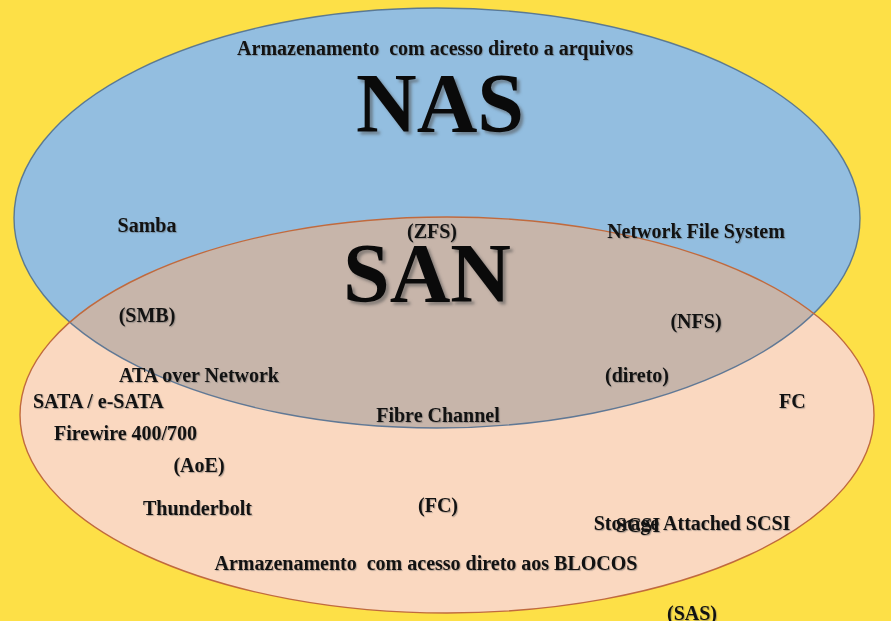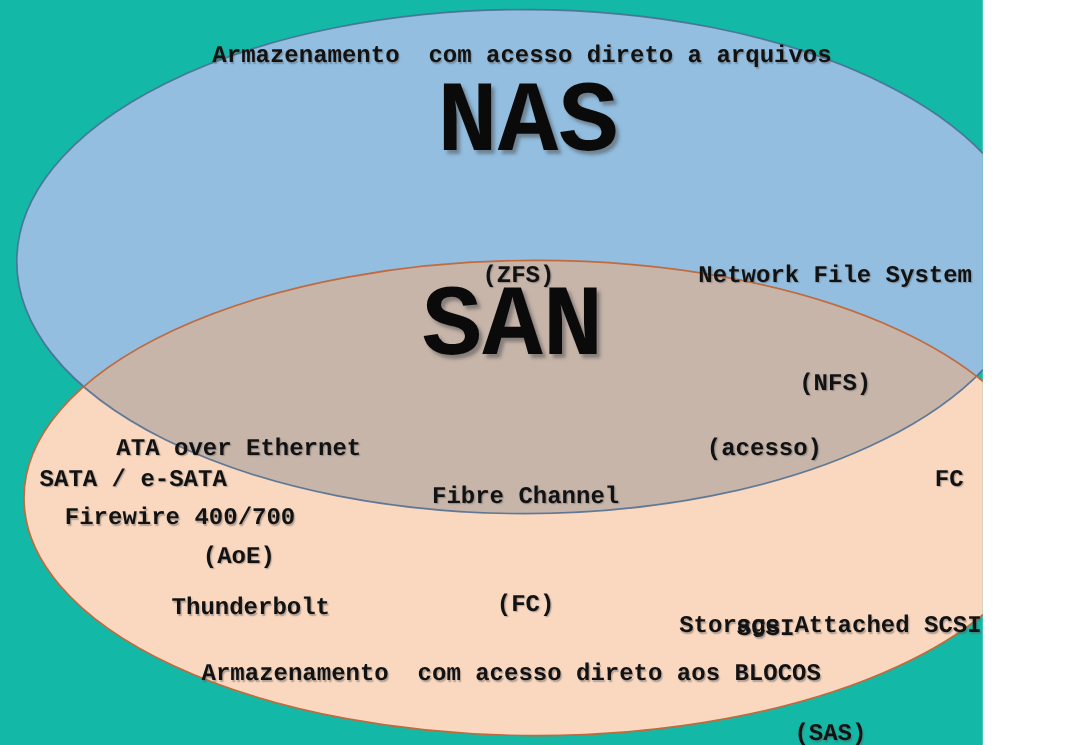--- a/index.html
+++ b/index.html
@@ -1,18 +1,18 @@
 <!DOCTYPE html>
 <html><head>
 <meta charset="utf-8">
 <style>
   html,body { margin:0; padding:0; background:#ffffff; }
   .stage {
-    position:relative; width:819px; height:621px; background:#14b8a6;
-    font-family:Liberation Mono, monospace; overflow:hidden;
+    position:relative; width:891px; height:621px; background:#fde047;
+    font-family:Liberation Serif, serif; overflow:hidden;
   }
   .stage svg { position:absolute; left:0; top:0; }
   .lbl {
     position:absolute; font-weight:bold; font-size:20px; color:#121212;
     line-height:30px; white-space:pre; text-shadow:1px 1px 1px rgba(90,90,90,0.45);
   }
   .c { transform:translateX(-50%); text-align:center; }
   .big {
     position:absolute; transform:translateX(-50%); text-align:right;
     font-size:84px; font-weight:bold; color:#0a0a0a; line-height:84px;
@@ -40,36 +40,40 @@
       <ellipse cx="447" cy="415" rx="427" ry="198" fill="#c7b5aa"></ellipse>
     </g>
 
     <ellipse cx="437" cy="218" rx="423" ry="210" fill="none" stroke-width="1.4" opacity="0.85" stroke="#4a6b8f"></ellipse>
     <ellipse cx="447" cy="415" rx="427" ry="198" fill="none" stroke-width="1.4" stroke="#c06a3e"></ellipse>
   </svg>
 
   <div class="lbl c caption" style="left:435px; top:33px">Armazenamento  com acesso direto a arquivos</div>
   <div class="big" style="left:440px; top:62px">NAS</div>
 
+  <div class="lbl c" style="left:147px; top:150px">
+    <div>Samba</div>
+    <div>(SMB)</div>
+  </div>
   <div class="lbl c" style="left:432px; top:156px">
     <div>(ZFS)</div>
   </div>
   <div class="lbl c" style="left:696px; top:156px">
     <div>Network File System</div>
     <div>(NFS)</div>
   </div>
 
   <div class="big" style="left:427px; top:232px">SAN</div>
 
   <div class="lbl c" style="left:199px; top:300px">
-    <div>ATA over Ethernet</div>
+    <div>ATA over Network</div>
     <div>(AoE)</div>
   </div>
   <div class="lbl c" style="left:637px; top:300px">
-    <div>(acesso)</div>
+    <div>(direto)</div>
   </div>
   <div class="lbl" style="left:33px; top:386px">SATA / e-SATA</div>
 
   <div class="lbl c" style="left:438px; top:340px">
     <div>Fibre Channel</div>
     <div>(FC)</div>
   </div>
   <div class="lbl" style="left:779px; top:386px">FC</div>
   <div class="lbl" style="left:54px; top:418px">Firewire 400/700</div>
 

